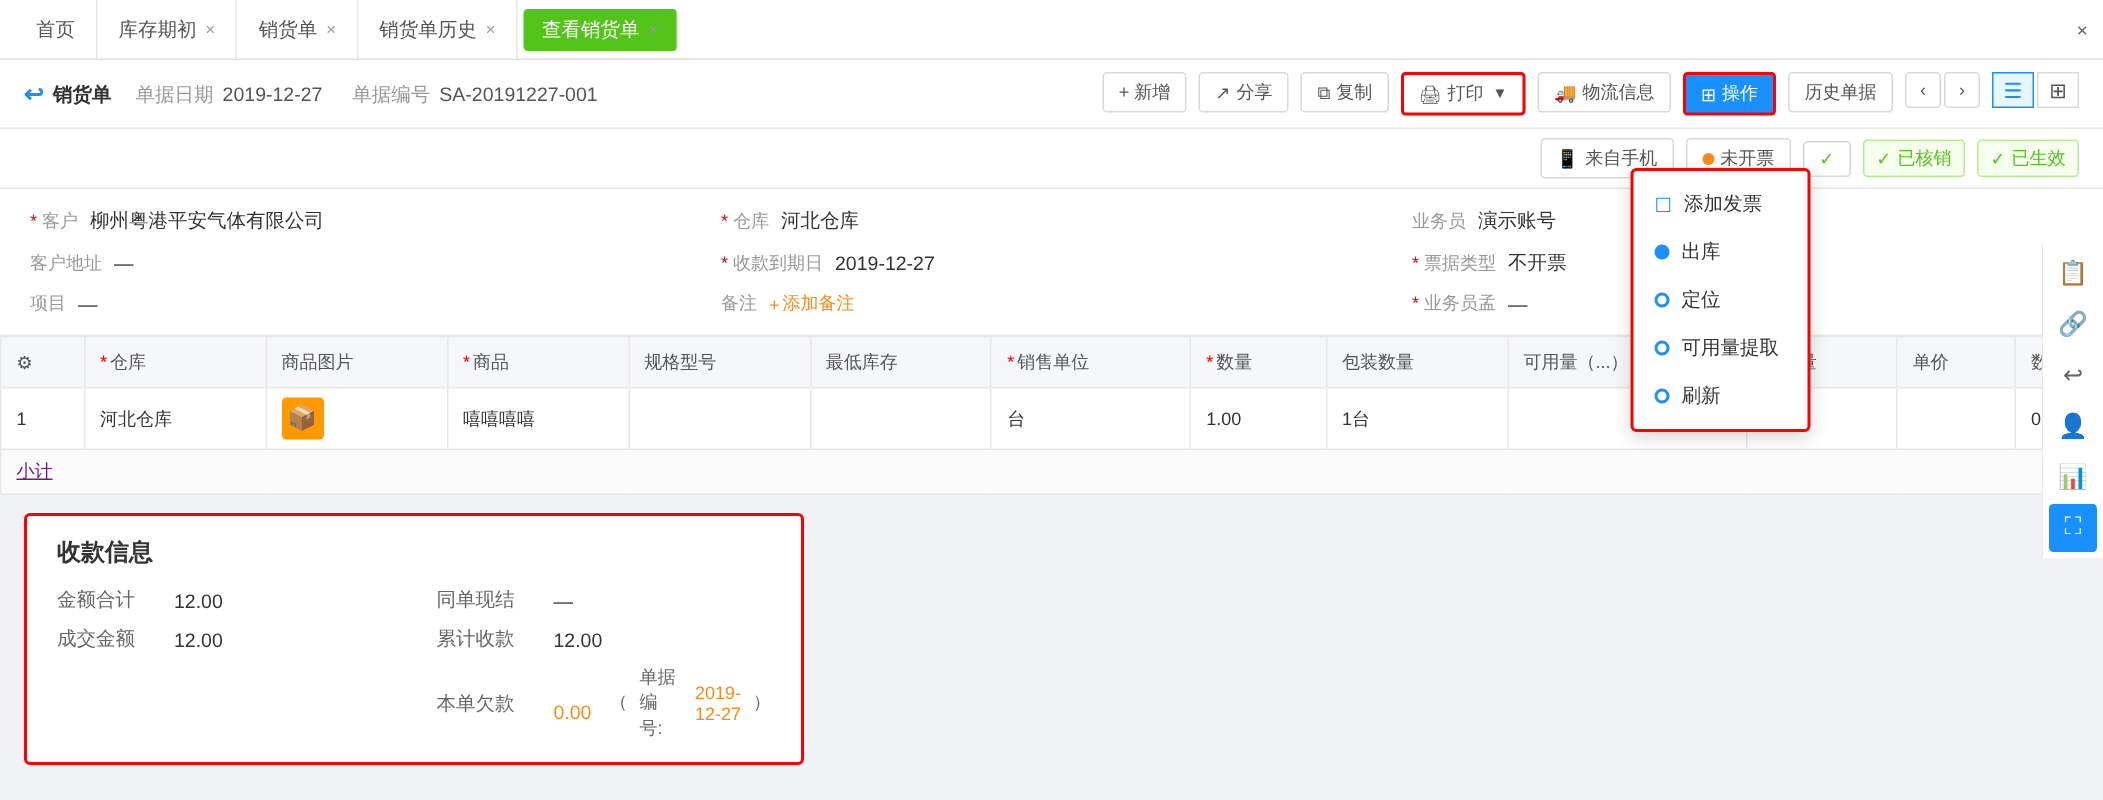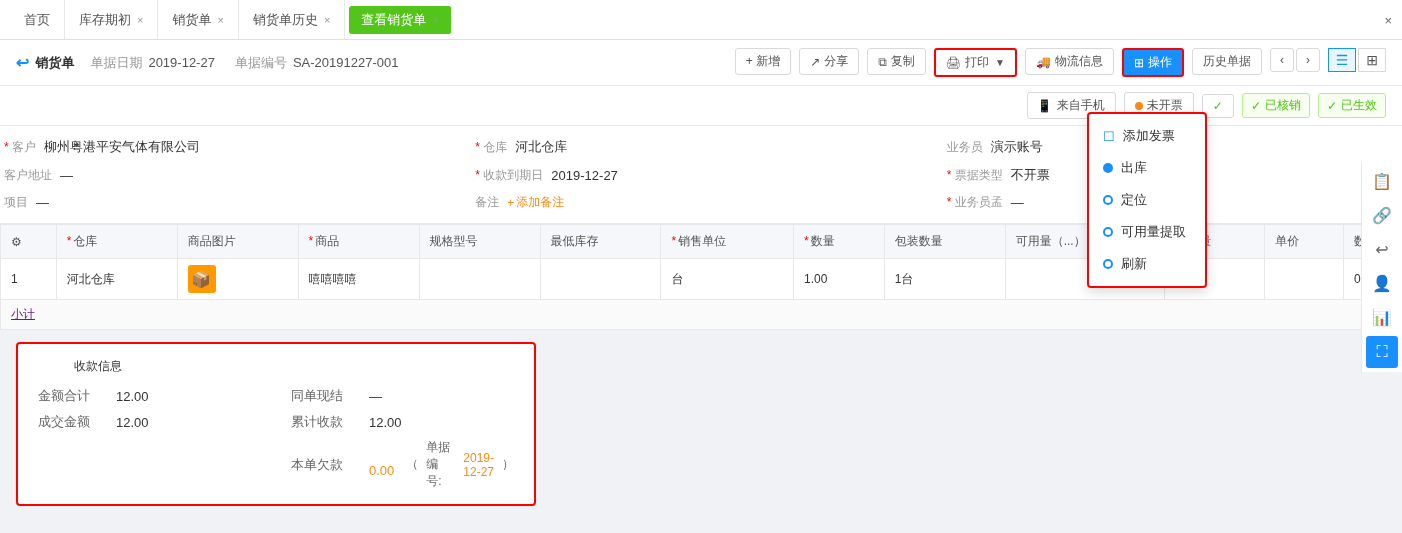--- a/index.html
+++ b/index.html
@@ -55,21 +55,21 @@
     .btn-sub {
       display: flex; align-items: center; gap: 4px; padding: 4px 10px;
       border: 1px solid #d9d9d9; border-radius: 3px; background: #fff;
       cursor: pointer; font-size: 12px; color: #555;
     }
     .btn-sub .dot { width: 8px; height: 8px; border-radius: 50%; display: inline-block; }
     .dot-orange { background: #fa8c16; }
 
     
     .form-area {
-      background: #fff; padding: 12px 4px; display: grid;
+      background: #fff; padding: 12px 20px; display: grid;
       grid-template-columns: 1fr 1fr 1fr; gap: 10px 20px; border-bottom: 1px solid #e8e8e8;
     }
     .form-row { display: flex; align-items: center; gap: 8px; }
     .form-label { color: #999; font-size: 12px; white-space: nowrap; }
     .form-label.required::before { content: "* "; color: red; }
     .form-value { color: #333; font-size: 13px; }
     .add-note { color: #fa8c16; cursor: pointer; font-size: 12px; display: flex; align-items: center; gap: 2px; }
 
     
     .table-wrap { background: #fff; overflow: auto; }
@@ -85,21 +85,21 @@
       white-space: nowrap;
     }
     tr.subtotal td { background: #fafafa; color: #701a75; text-decoration: underline; }
     .product-img { width: 28px; height: 28px; background: #ff9900; border-radius: 3px; display: flex; align-items: center; justify-content: center; color: white; font-size: 16px; }
 
     
     .summary-area {
       margin: 12px 16px; border: 2px solid red; border-radius: 4px; background: #fff;
       padding: 14px 20px; max-width: 520px;
     }
-    .summary-title { font-size: 12px; font-weight: normal; margin-bottom: 12px; margin-left: 36px; }
+    .summary-title { font-size: 16px; font-weight: bold; margin-bottom: 12px; }
     .summary-grid { display: grid; grid-template-columns: 1fr 1fr; gap: 8px 30px; }
     .summary-item { display: flex; align-items: center; gap: 8px; }
     .summary-label { color: #666; font-size: 13px; min-width: 70px; font-family: Liberation Serif, serif; }
     .summary-val { color: #333; font-size: 13px; }
     .summary-val.orange { color: #fa8c16; margin-top: 12px; }
     .summary-date { color: #fa8c16; }
 
     
     .operations-dropdown {
       position: absolute; top: 112px; right: 195px; background: #fff;

